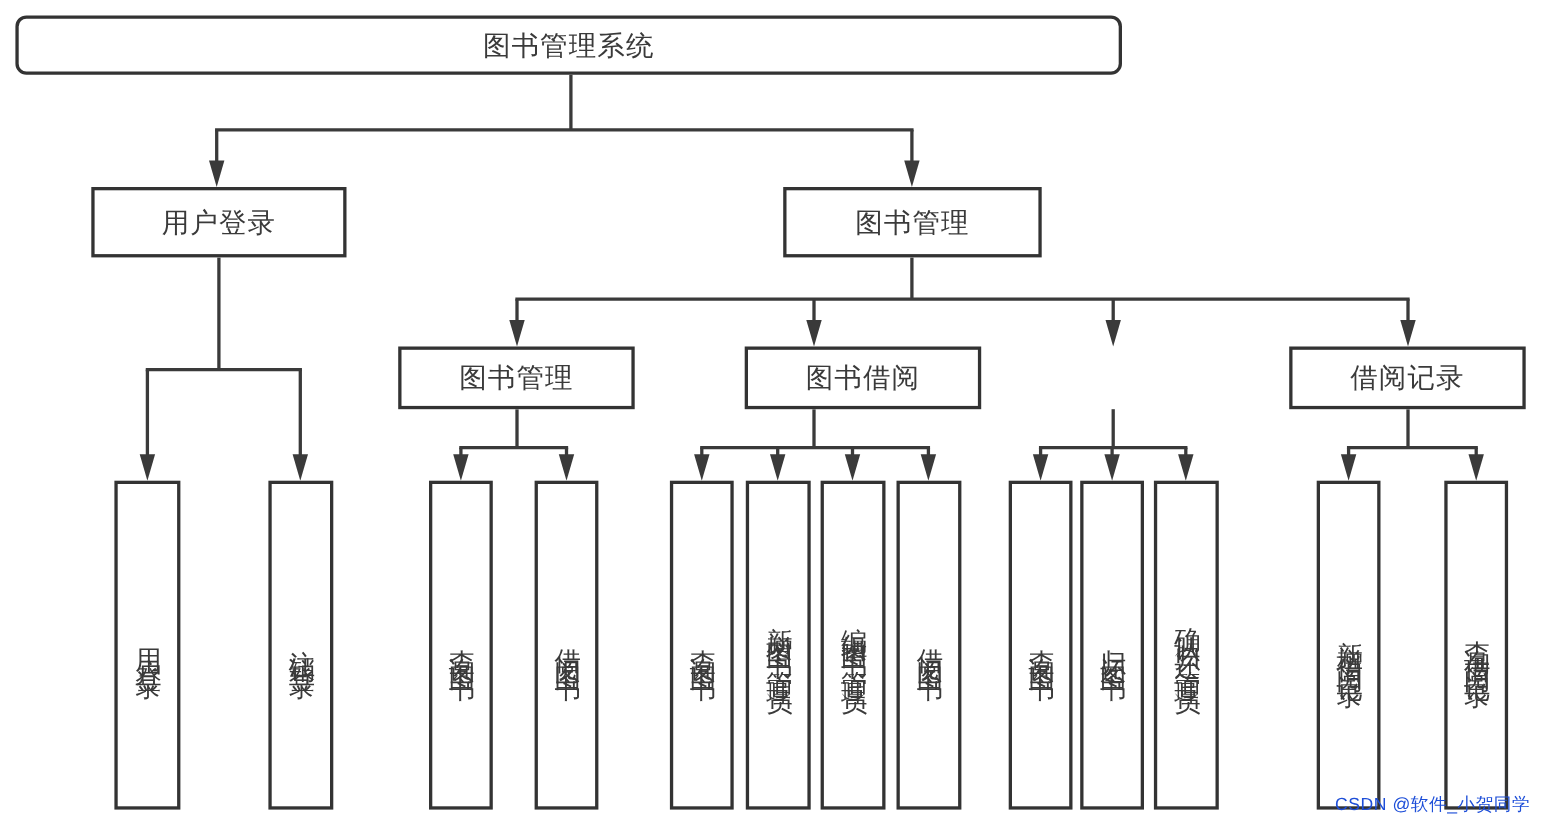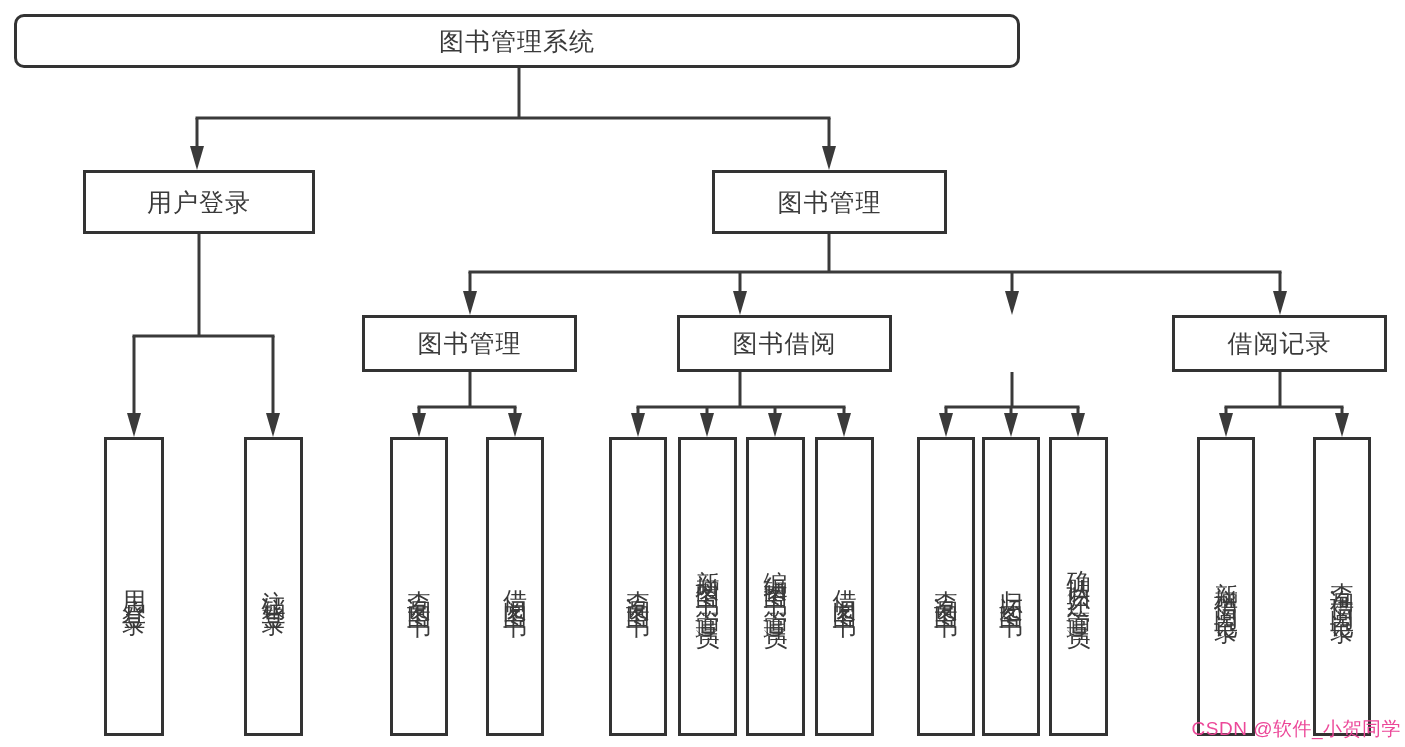--- a/index.html
+++ b/index.html
@@ -42,24 +42,24 @@
     top: 437px;
     height: 299px;
     writing-mode: vertical-rl;
     text-orientation: mixed;
     font-size: 24px;
     letter-spacing: 8px;
     line-height: 1;
   }
   .watermark {
     position: absolute;
-    right: 4px;
+    right: 14px;
     bottom: 5px;
-    font-size: 19px;
-    color: #ec4899;
+    font-size: 16px;
+    color: #1d4ed8;
     letter-spacing: 0.5px;
     z-index: 10;
     white-space: nowrap;
   }
 </style>
 </head>
 <body>
 
 <div class="canvas">
 

